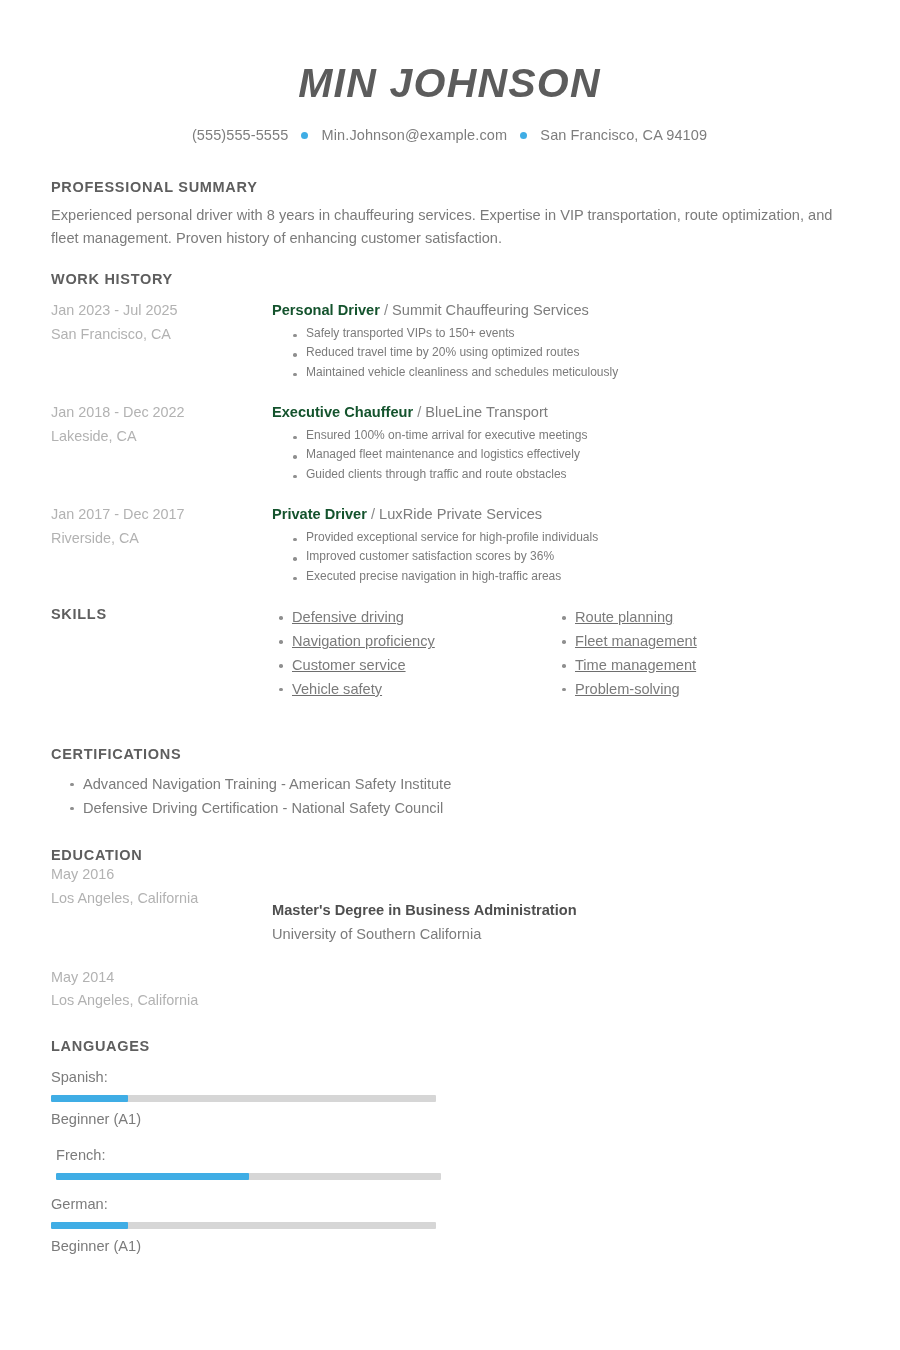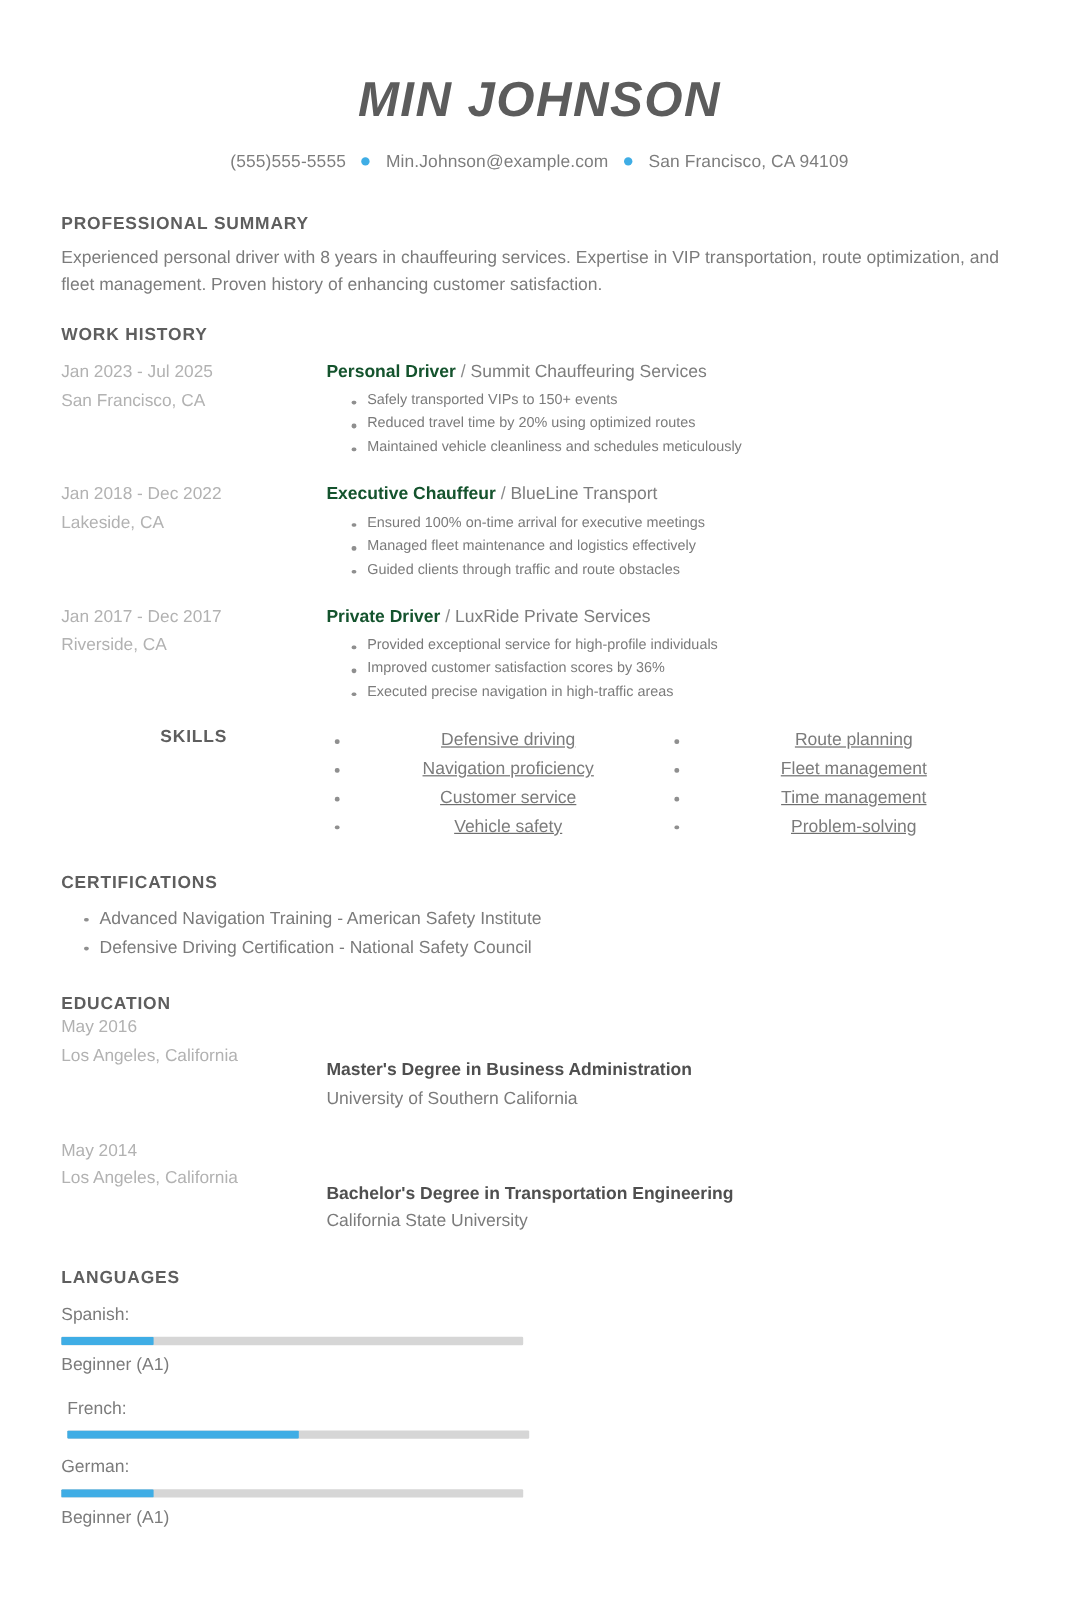--- a/index.html
+++ b/index.html
@@ -305,21 +305,21 @@
           </div>
           <ul class="bullets">
             <li>Provided exceptional service for high-profile individuals</li>
             <li>Improved customer satisfaction scores by 36%</li>
             <li>Executed precise navigation in high-traffic areas</li>
           </ul>
         </div>
       </div>
     </div>
 
-    <div class="section" style="margin-bottom:26px;text-align:center;">
+    <div class="section" style="margin-bottom:44px;">
       <div class="skills-wrap">
         <div class="skills-head">
           <div class="sec-head">SKILLS</div>
         </div>
         <div class="skills-cols">
           <div class="skills-col">
             <ul>
               <li>Defensive driving</li>
               <li>Navigation proficiency</li>
               <li>Customer service</li>
@@ -358,24 +358,20 @@
           <div class="edu-degree">Master's Degree in Business Administration</div>
           <div class="edu-school">University of Southern California</div>
         </div>
       </div>
 
       <div class="row">
         <div class="col-date">
           <div>May 2014</div>
           <div>Los Angeles, California</div>
         </div>
-        <div class="col-main">
-          <div class="edu-degree">Bachelor's Degree in Transportation Engineering</div>
-          <div class="edu-school">California State University</div>
-        </div>
       </div>
     </div>
 
     <div class="section">
       <div class="sec-head" style="margin-bottom:13px;">LANGUAGES</div>
       <div class="lang-grid">
 
         <div class="lang-item">
           <div class="lang-name">Spanish:</div>
           <div class="bar-track">

